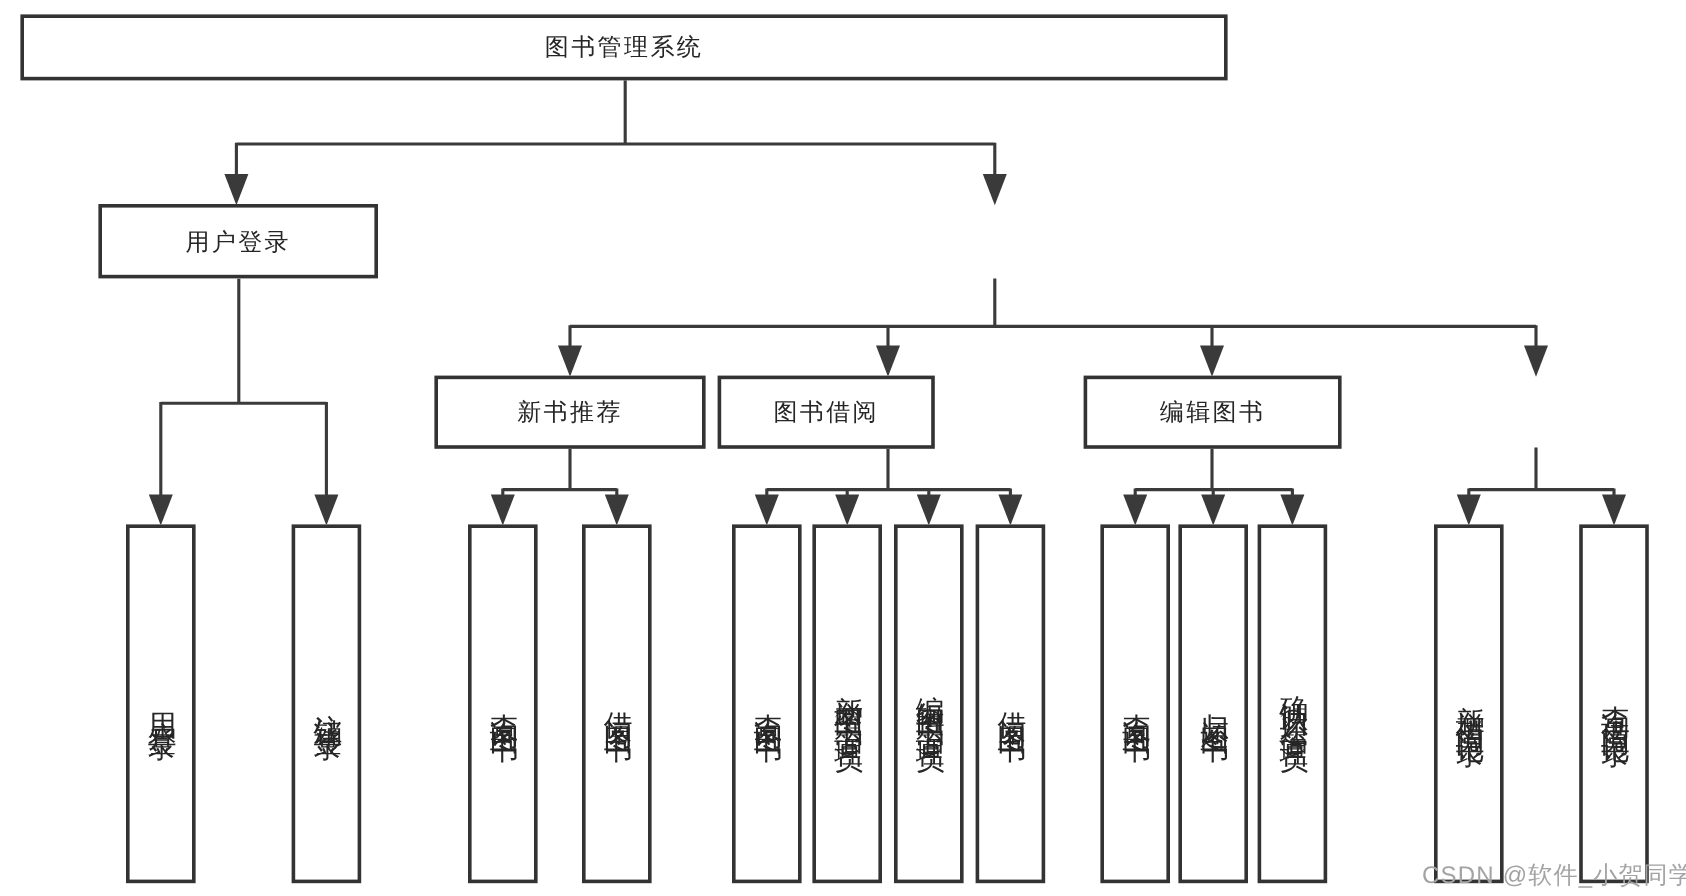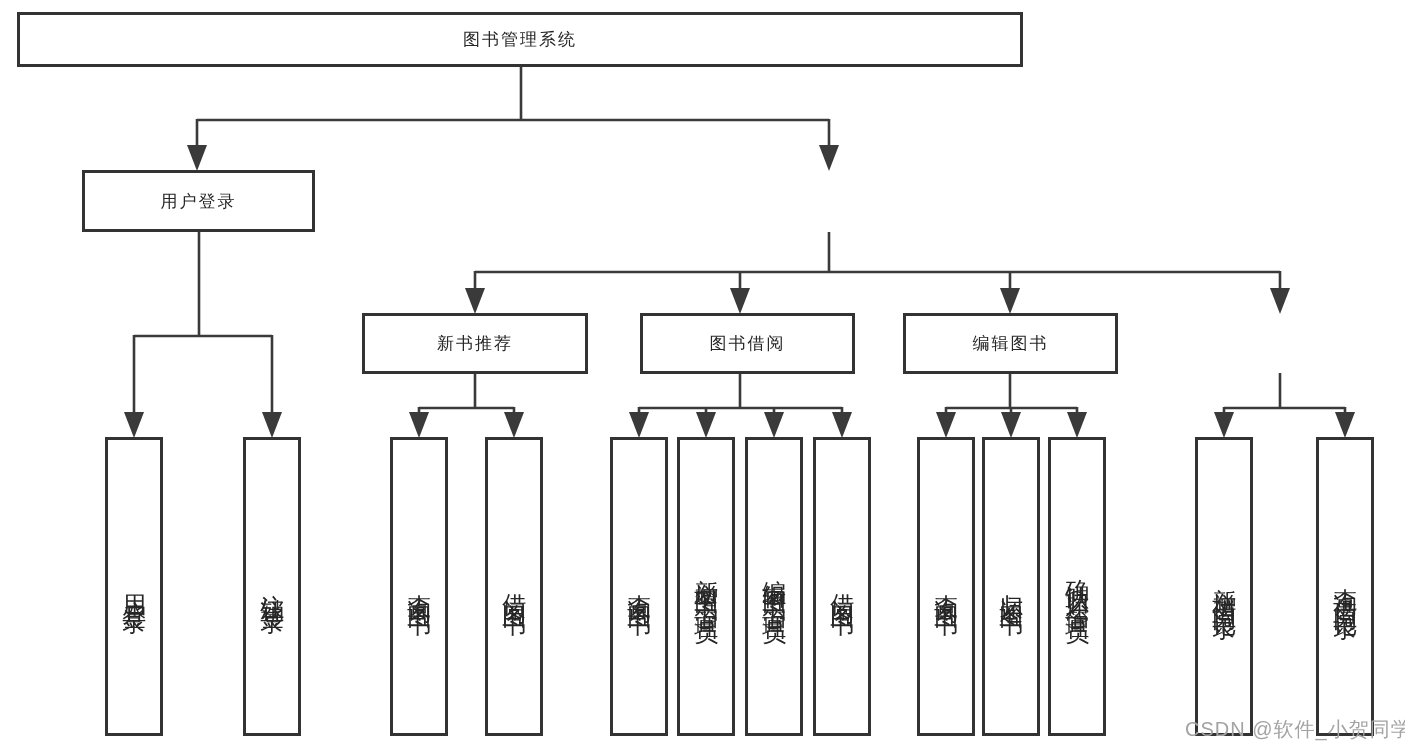--- a/index.html
+++ b/index.html
@@ -14,21 +14,21 @@
   .canvas{
     position:relative;width:1405px;height:747px;background:var(--bg);overflow:hidden;
   }
   .connectors{position:absolute;left:0;top:0;}
   .node{
     position:absolute;box-sizing:border-box;background:#fff;
     border:3px solid var(--border);
     display:flex;align-items:center;justify-content:center;
     color:var(--text);
   }
-  .node.h{font-size:17px;letter-spacing:2px;white-space:nowrap;}
+  .node.h{font-size:20px;letter-spacing:2px;white-space:nowrap;}
   .node.v span{
     writing-mode:vertical-rl;text-orientation:mixed;
     font-size:24px;letter-spacing:6px;line-height:1.1;white-space:nowrap;
   }
   .node.v{font-size:24px;}
   .watermark{
     position:absolute;left:1185px;top:716px;
     font-size:20px;letter-spacing:1px;color:var(--watermark);
     white-space:nowrap;
   }
@@ -83,21 +83,21 @@
       <polygon points="1214,412 1234,412 1224,438"></polygon>
       <polygon points="1335,412 1355,412 1345,438"></polygon>
     </g>
   </svg>
 
   <div class="node h" style="left:17px;top:12px;width:1006px;height:55px">图书管理系统</div>
 
   <div class="node h" style="left:82px;top:170px;width:233px;height:62px">用户登录</div>
 
   <div class="node h" style="left:362px;top:313px;width:226px;height:61px">新书推荐</div>
-  <div class="node h" style="left:640px;top:313px;width:215px;height:61px">图书借阅</div>
+  <div class="node h" style="left:598px;top:313px;width:181px;height:61px">图书借阅</div>
   <div class="node h" style="left:903px;top:313px;width:215px;height:61px">编辑图书</div>
 
   <div class="node v" style="left:105px;top:437px;width:58px;height:299px">
       <span>用户登录</span>
     </div>
   <div class="node v" style="left:243px;top:437px;width:58px;height:299px">
       <span>注销登录</span>
     </div>
 
   <div class="node v" style="left:390px;top:437px;width:58px;height:299px">

